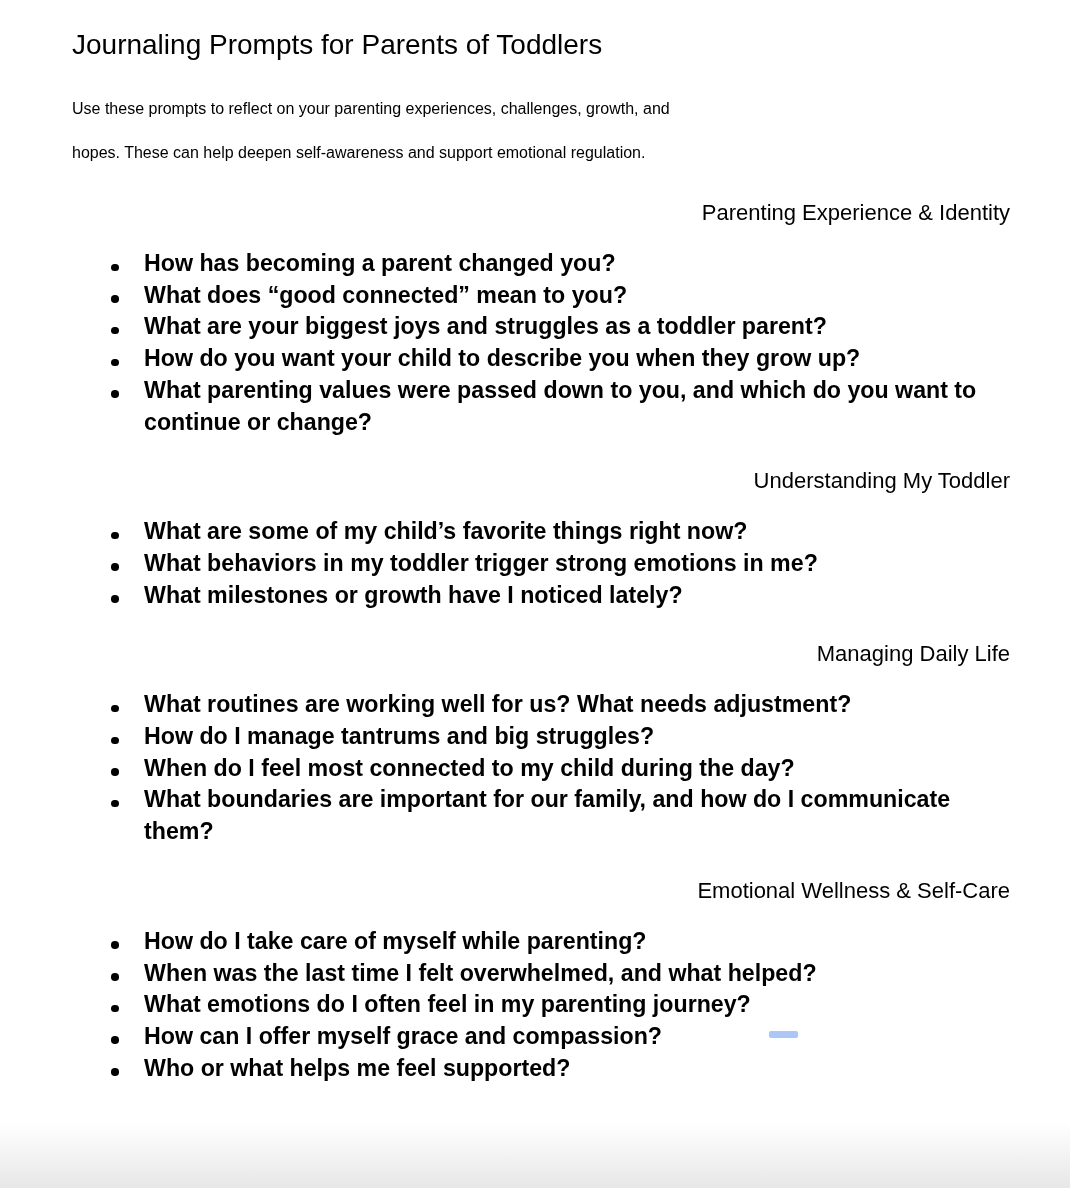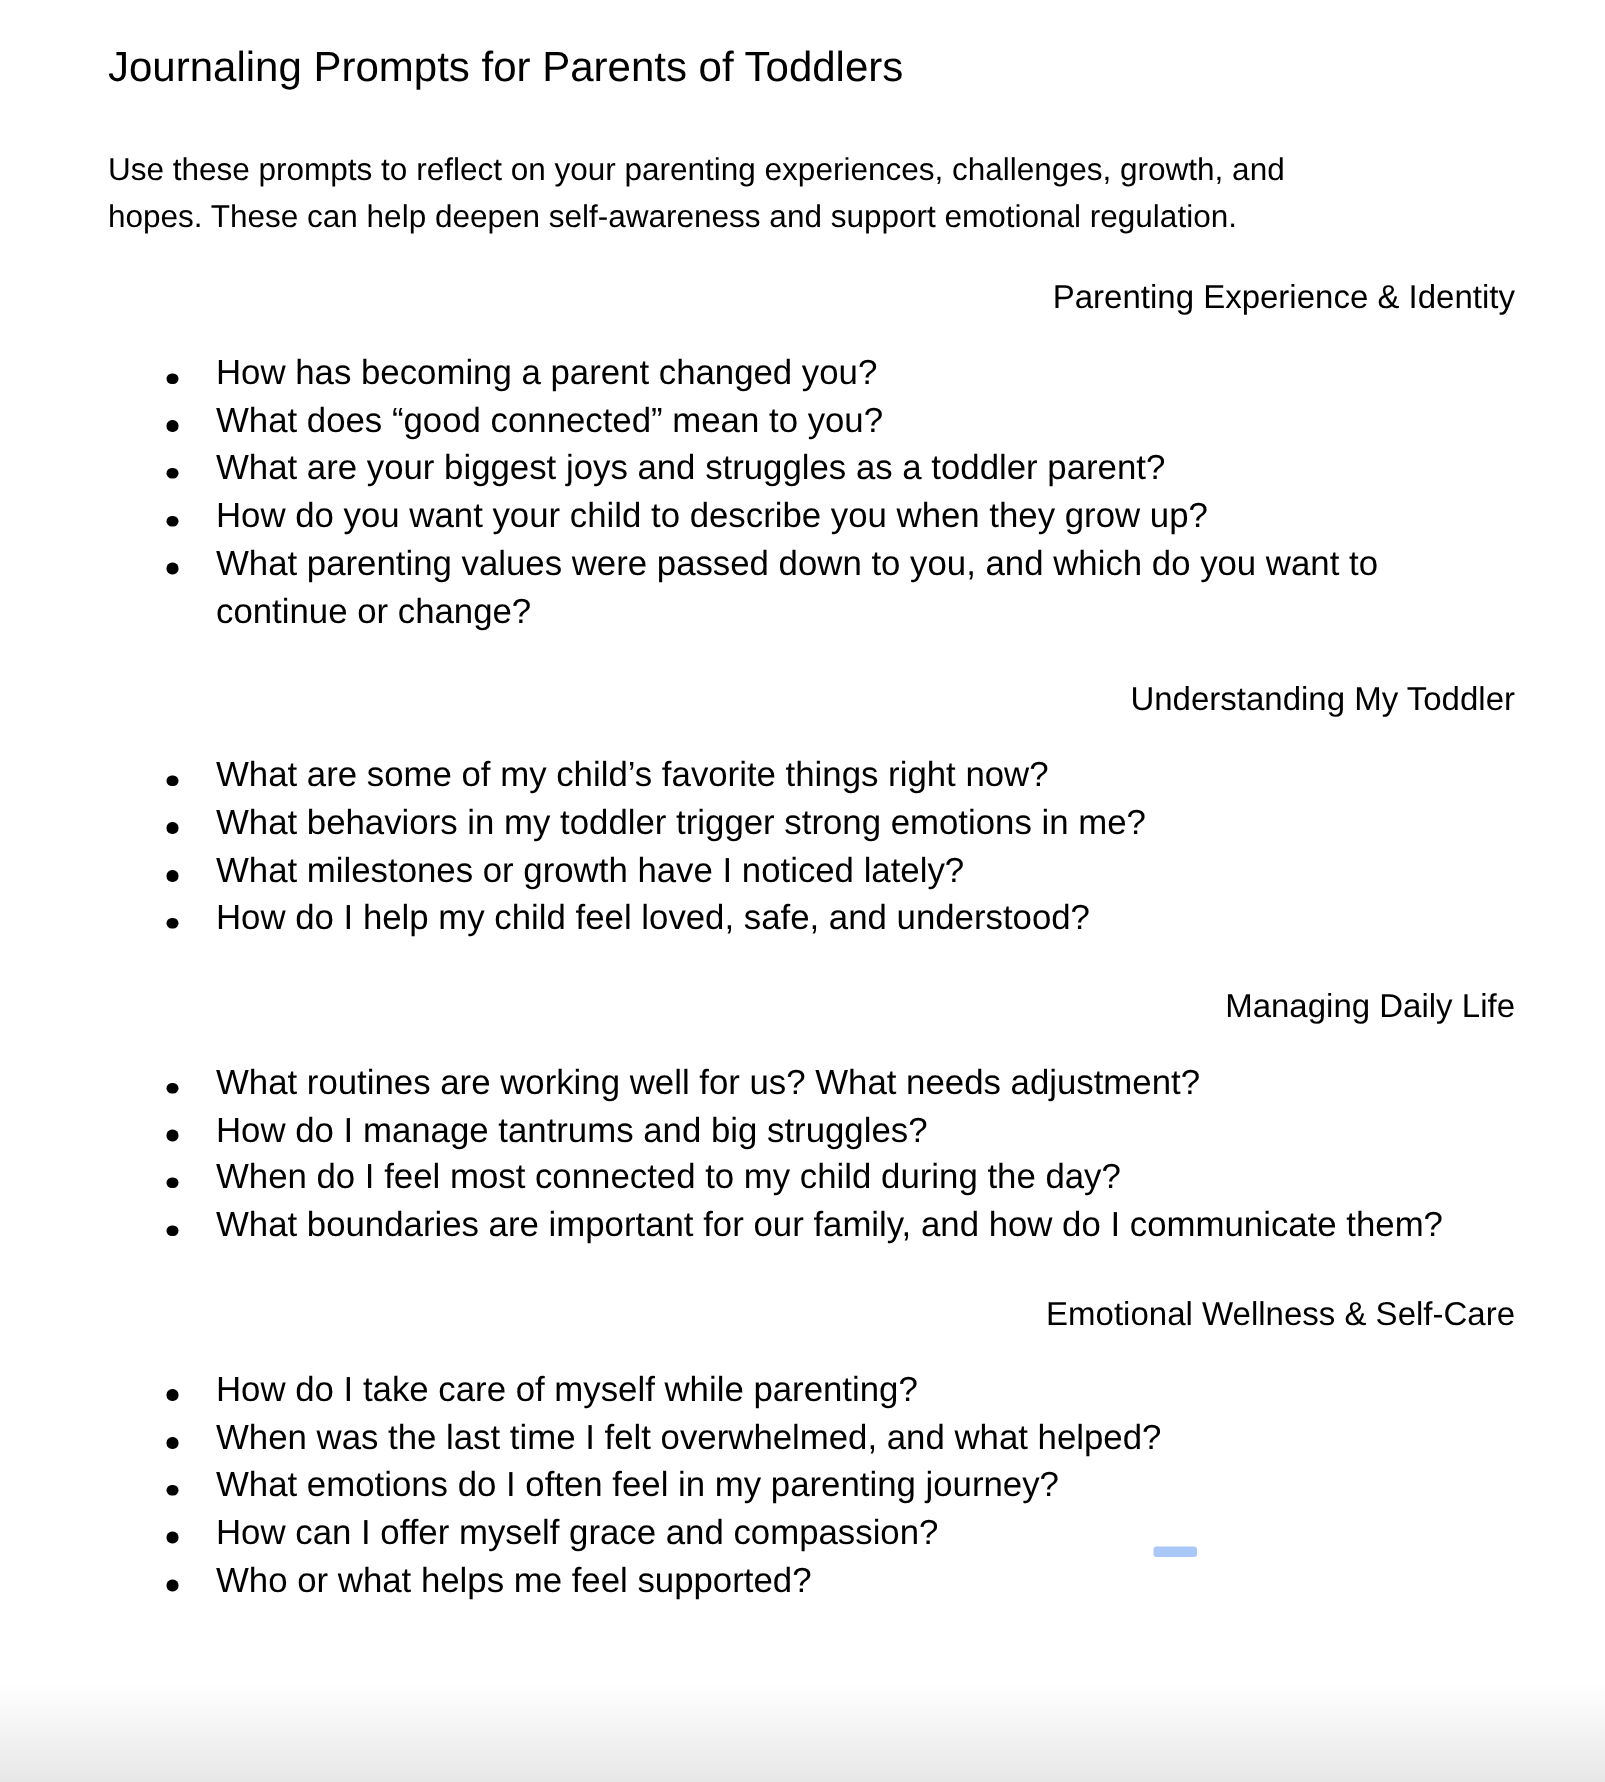--- a/index.html
+++ b/index.html
@@ -13,23 +13,23 @@
   .doc-content {
     padding: 28px 60px 0 72px;
   }
   .doc-title {
     font-size: 28px;
     line-height: 34px;
     font-weight: 400;
     letter-spacing: 0;
   }
   .doc-intro {
-    margin-top: 36px;
-    font-size: 21px;
-    line-height: 31px;
+    margin-top: 25px;
+    font-size: 16px;
+    line-height: 44px;
     white-space: pre-line;
   }
   .section-heading {
     font-size: 22px;
     line-height: 32px;
     font-weight: 400;
     margin-top: 27px;
     text-align: right;
   }
   .section-heading.first {
@@ -38,20 +38,21 @@
   ul.prompt-list {
     list-style: none;
     margin-top: 19px;
   }
   ul.prompt-list li {
     position: relative;
     padding-left: 72px;
     font-size: 23.2px;
     line-height: 31.7px;
     white-space: pre-line;
+    font-weight: bold;
   }
   ul.prompt-list li::before {
     content: "";
     position: absolute;
     left: 39px;
     top: 15.5px;
     width: 7.5px;
     height: 7.5px;
     border-radius: 50%;
     background: #000000;
@@ -84,21 +85,20 @@
 continue or change?</li>
         </ul>
   </section>
 
   <section>
     <h2 class="section-heading">Understanding My Toddler</h2>
     <ul class="prompt-list">
           <li>What are some of my child’s favorite things right now?</li>
           <li>What behaviors in my toddler trigger strong emotions in me?</li>
           <li>What milestones or growth have I noticed lately?</li>
-          <li>How do I help my child feel loved, safe, and understood?</li>
         </ul>
   </section>
 
   <section>
     <h2 class="section-heading">Managing Daily Life</h2>
     <ul class="prompt-list">
           <li>What routines are working well for us? What needs adjustment?</li>
           <li>How do I manage tantrums and big struggles?</li>
           <li>When do I feel most connected to my child during the day?</li>
           <li>What boundaries are important for our family, and how do I communicate them?</li>

